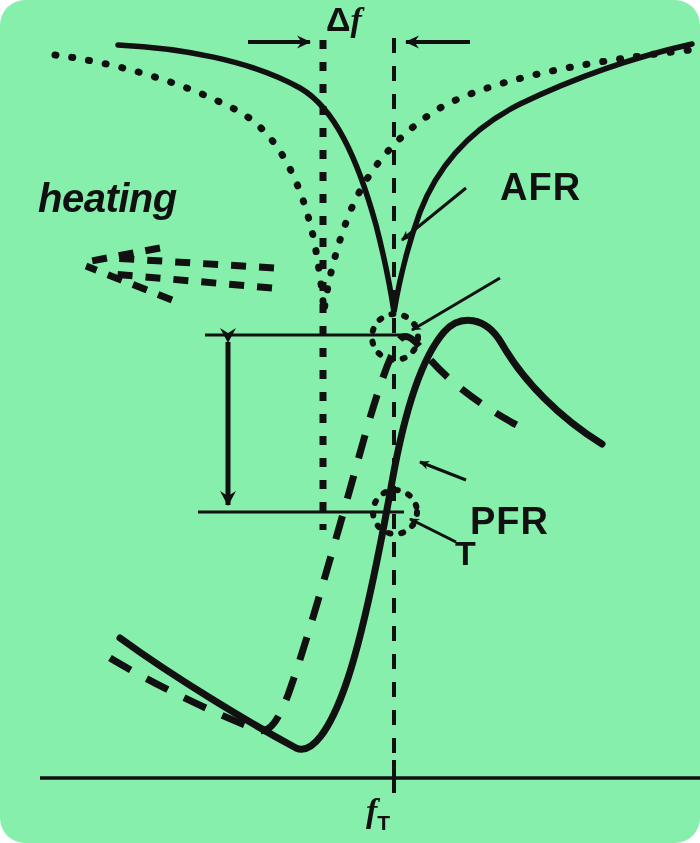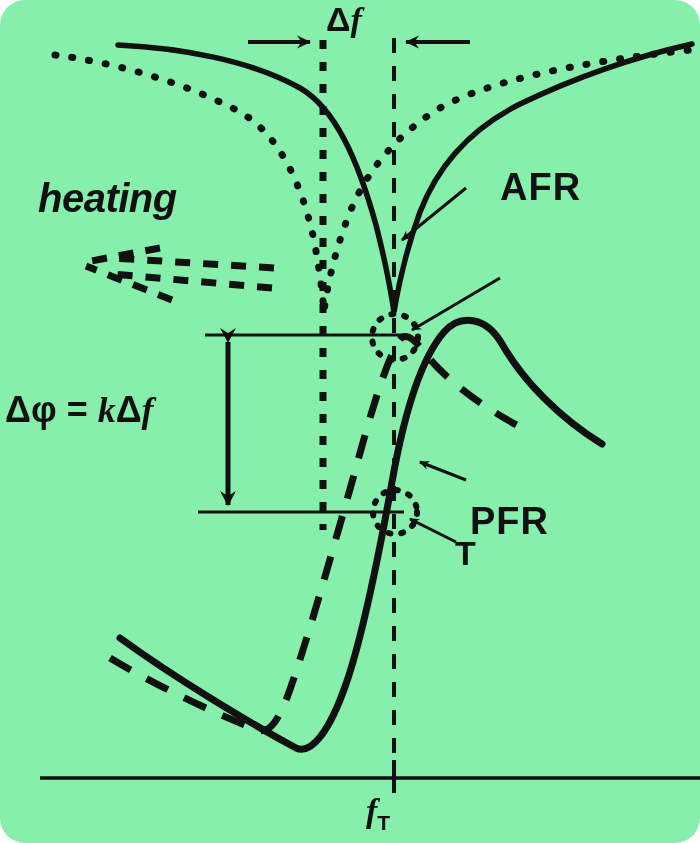--- a/index.html
+++ b/index.html
@@ -114,21 +114,18 @@
 
   <div class="lbl lbl-heating">heating</div>
 
   <div class="lbl lbl-afr">AFR</div>
 
 
   <div class="lbl lbl-pfr">PFR</div>
 
   <div class="lbl lbl-t">T</div>
 
-  <div class="lbl lbl-eq">
-    <span>Δφ  =  </span><i>k</i><span>Δ</span><i>f</i>
-  </div>
 
   <div class="lbl lbl-ft">
     <i>f</i><sub>T</sub>
   </div>
 
 </div>
 
 </body></html>

